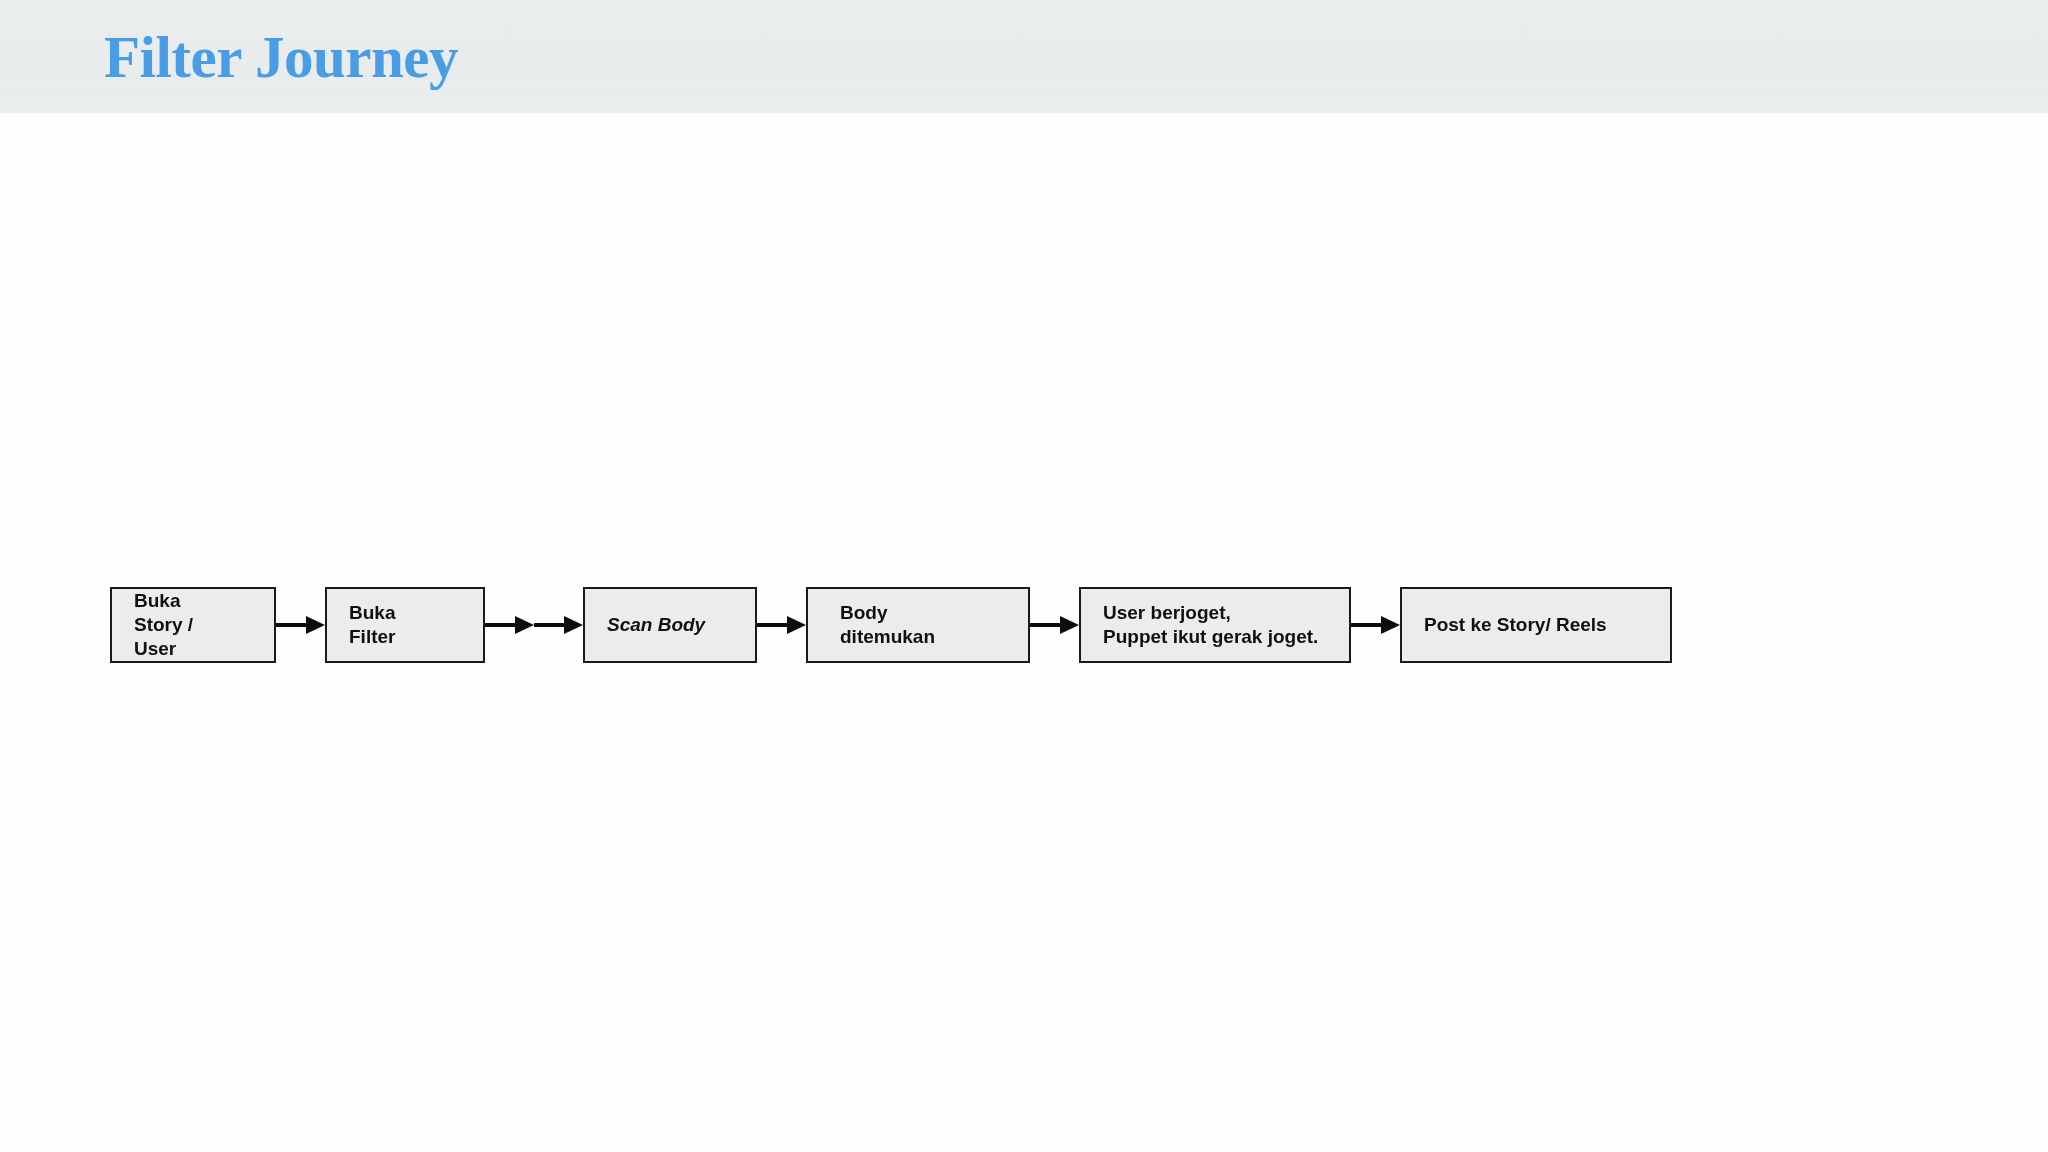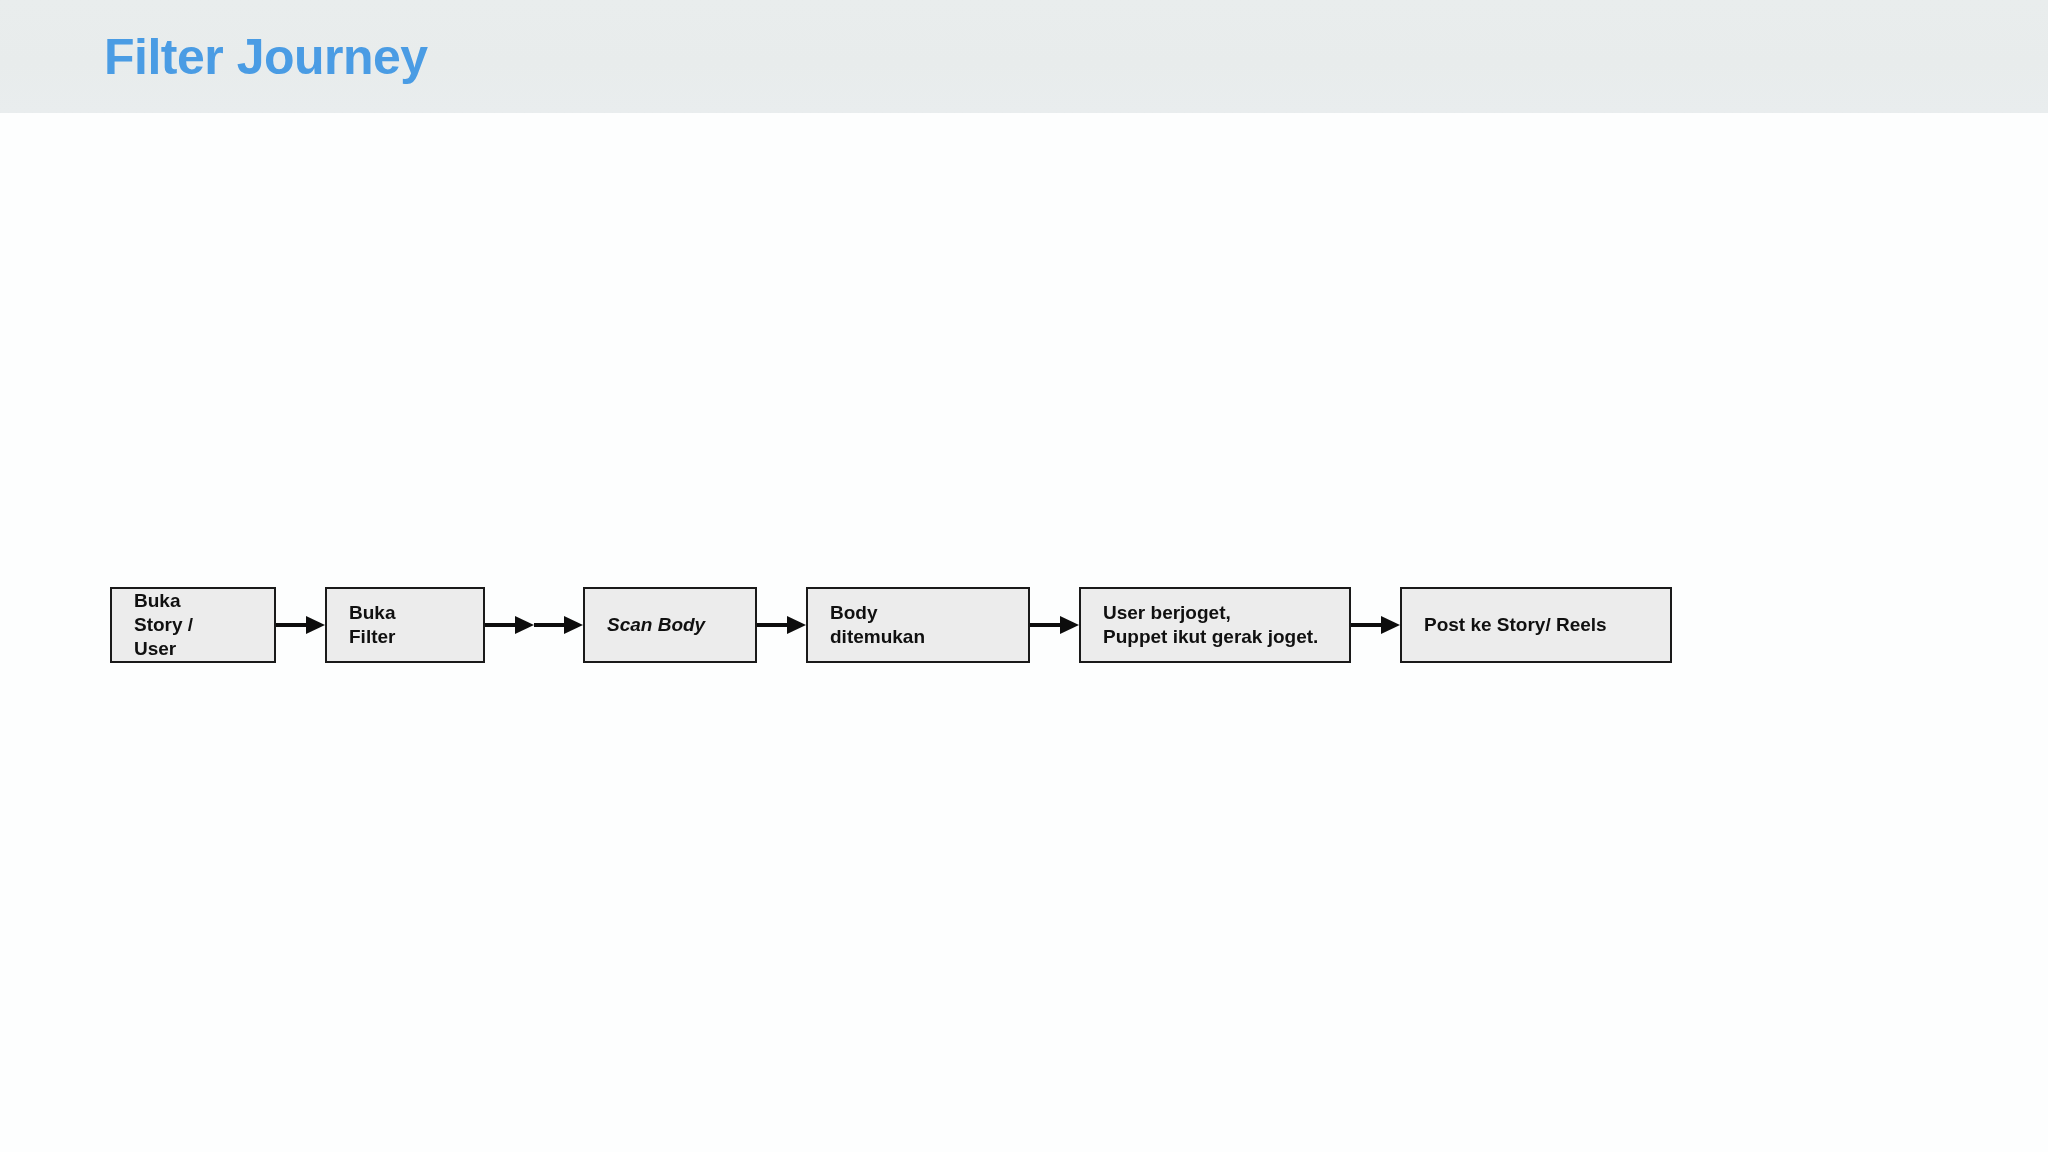--- a/index.html
+++ b/index.html
@@ -23,26 +23,27 @@
     top: 0;
     width: 2048px;
     height: 113px;
     background: linear-gradient(180deg, #e9eded 0%, #e8ecec 55%, #e9edee 100%);
     box-sizing: border-box;
   }
   #page-title {
     position: absolute;
     left: 104px;
     top: 28px;
-    font-size: 50px;
+    font-size: 59px;
     font-weight: 700;
     color: #4a9ce4;
     letter-spacing: -0.5px;
     line-height: 58px;
     white-space: nowrap;
+    font-family: Liberation Serif, serif;
   }
 
   
   #canvas {
     position: absolute;
     left: 0;
     top: 113px;
     width: 2048px;
     height: 1039px;
     background: #fdfefe;
@@ -80,21 +81,21 @@
   }
   .flow-node.single .node-line {
     line-height: 24px;
   }
 
   
   .w-n1 { width: 166px; }
   .w-n2 { width: 160px; }
   .w-n3 { width: 160px; }
   .w-n4 { width: 174px; font-style: italic; }
-  .w-n5 { width: 224px; }
+  .w-n5 { width: 224px; padding-left: 10px; }
   .w-n6 { width: 272px; }
   .w-n7 { width: 272px; }
 
   
   .connector {
     flex: 0 0 auto;
     width: 49px;
     position: relative;
     align-self: center;
     height: 24px;

